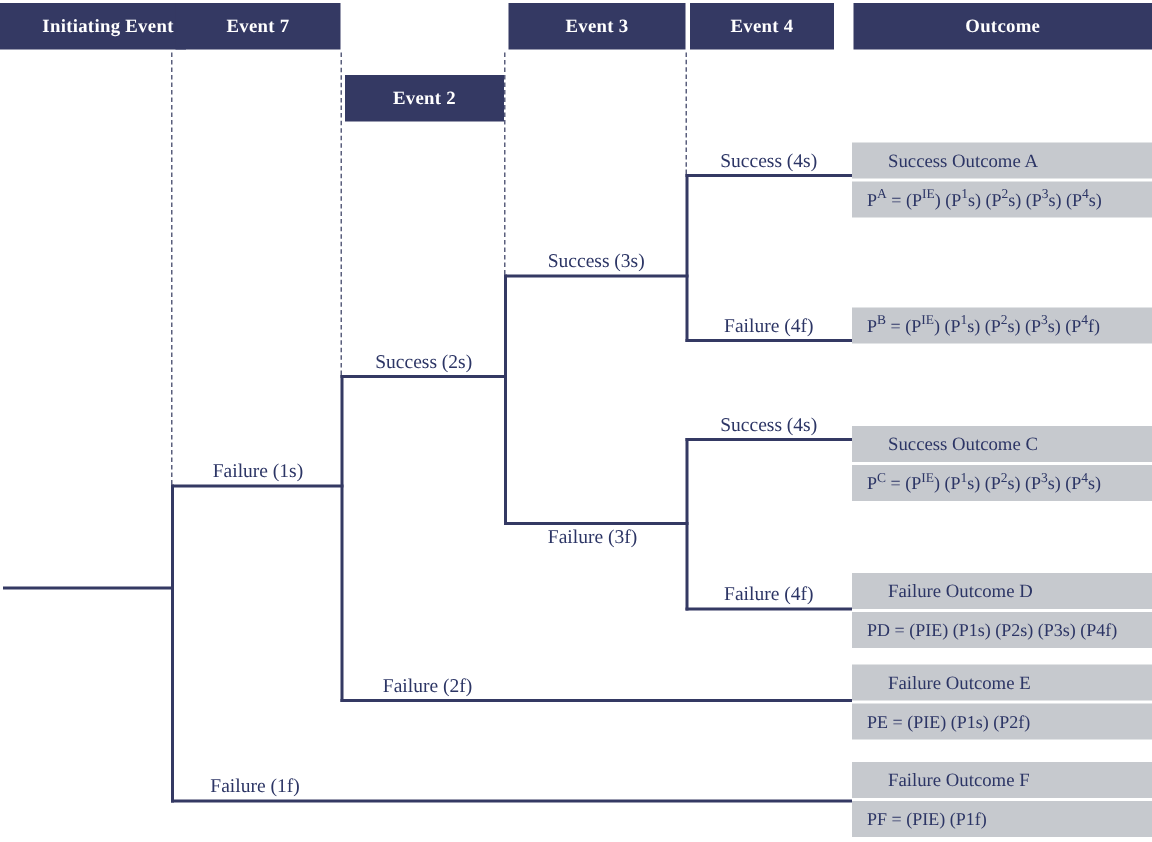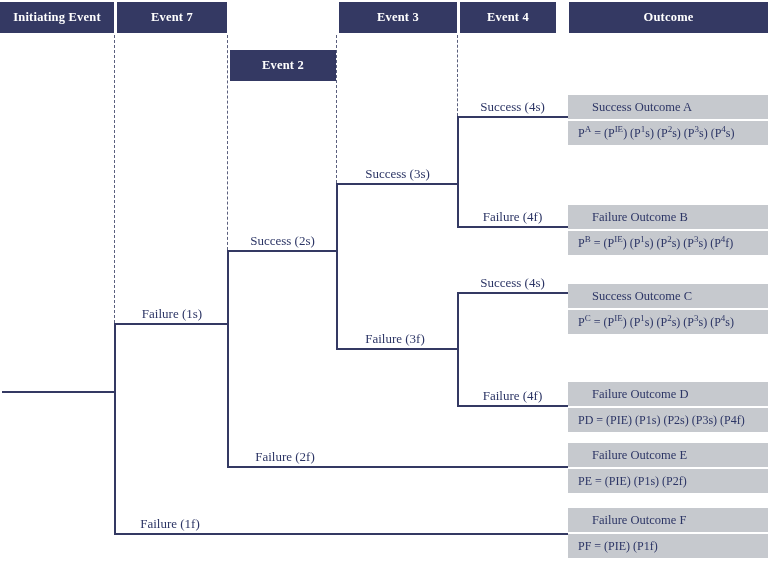--- a/index.html
+++ b/index.html
@@ -59,21 +59,21 @@
     box-sizing: border-box;
     white-space: nowrap;
   }
   .outcome-formula sup { font-size: 9px; line-height: 0; }
 </style>
 </head>
 <body>
 
 <div id="canvas">
 
-  <div class="hdr-cell" style="left:0px;   width:114px;">Initiating Event</div>
+  <div class="hdr-cell" style="left:0px;   width:104px;padding-left:20px;">Initiating Event</div>
   <div class="hdr-cell" style="left:117px; width:110px;">Event 7</div>
   <div class="hdr-cell" style="left:230px; width:106px;margin-top:48px;">Event 2</div>
   <div class="hdr-cell" style="left:339px; width:118px;">Event 3</div>
   <div class="hdr-cell" style="left:460px; width:96px;">Event 4</div>
   <div class="hdr-cell" style="left:569px; width:199px;">Outcome</div>
 
   <div class="line-dash" style="left:114px; top:35px; height:288px;"></div>
   <div class="line-dash" style="left:227px; top:35px; height:215px;"></div>
   <div class="line-dash" style="left:336px; top:35px; height:148px;"></div>
   <div class="line-dash" style="left:457px; top:35px; height:81px;"></div>
@@ -94,32 +94,31 @@
   <div class="line-v" style="left:227px; top:250px; height:218px;"></div>
   <div class="line-v" style="left:336px; top:183px; height:167px;"></div>
   <div class="line-v" style="left:457px; top:116px; height:112px;"></div>
   <div class="line-v" style="left:457px; top:292px; height:115px;"></div>
 
   <div class="branch-label" style="left:117px; top:306px; width:110px;">Failure (1s)</div>
   <div class="branch-label" style="left:120px; top:516px; width:100px;">Failure (1f)</div>
   <div class="branch-label" style="left:227px; top:233px; width:111px;">Success (2s)</div>
   <div class="branch-label" style="left:235px; top:449px; width:100px;">Failure (2f)</div>
   <div class="branch-label" style="left:337px; top:166px; width:121px;">Success (3s)</div>
-  <div class="branch-label" style="left:340px; top:331px; width:110px;">Failure (3f)</div>
+  <div class="branch-label" style="left:340px; top:350px; width:110px;">Failure (3f)</div>
   <div class="branch-label" style="left:457px; top:99px;  width:111px;">Success (4s)</div>
   <div class="branch-label" style="left:457px; top:209px; width:111px;">Failure (4f)</div>
   <div class="branch-label" style="left:457px; top:275px; width:111px;">Success (4s)</div>
   <div class="branch-label" style="left:457px; top:388px; width:111px;">Failure (4f)</div>
 
   <div class="outcome-group" style="top:95px;">
     <div class="outcome-title">Success Outcome A</div>
     <div class="outcome-formula"><span>P</span><sup>A</sup><span> = (P</span><sup>IE</sup><span>) (P</span><sup>1</sup><span>s) (P</span><sup>2</sup><span>s) (P</span><sup>3</sup><span>s) (P</span><sup>4</sup><span>s)</span></div>
   </div>
   <div class="outcome-group" style="top:205px;">
-    <div class="outcome-title">Failure Outcome B</div>
     <div class="outcome-formula"><span>P</span><sup>B</sup><span> = (P</span><sup>IE</sup><span>) (P</span><sup>1</sup><span>s) (P</span><sup>2</sup><span>s) (P</span><sup>3</sup><span>s) (P</span><sup>4</sup><span>f)</span></div>
   </div>
   <div class="outcome-group" style="top:284px;">
     <div class="outcome-title">Success Outcome C</div>
     <div class="outcome-formula"><span>P</span><sup>C</sup><span> = (P</span><sup>IE</sup><span>) (P</span><sup>1</sup><span>s) (P</span><sup>2</sup><span>s) (P</span><sup>3</sup><span>s) (P</span><sup>4</sup><span>s)</span></div>
   </div>
   <div class="outcome-group" style="top:382px;">
     <div class="outcome-title">Failure Outcome D</div>
     <div class="outcome-formula"><span>PD = (PIE) (P1s) (P2s) (P3s) (P4f)</span></div>
   </div>

